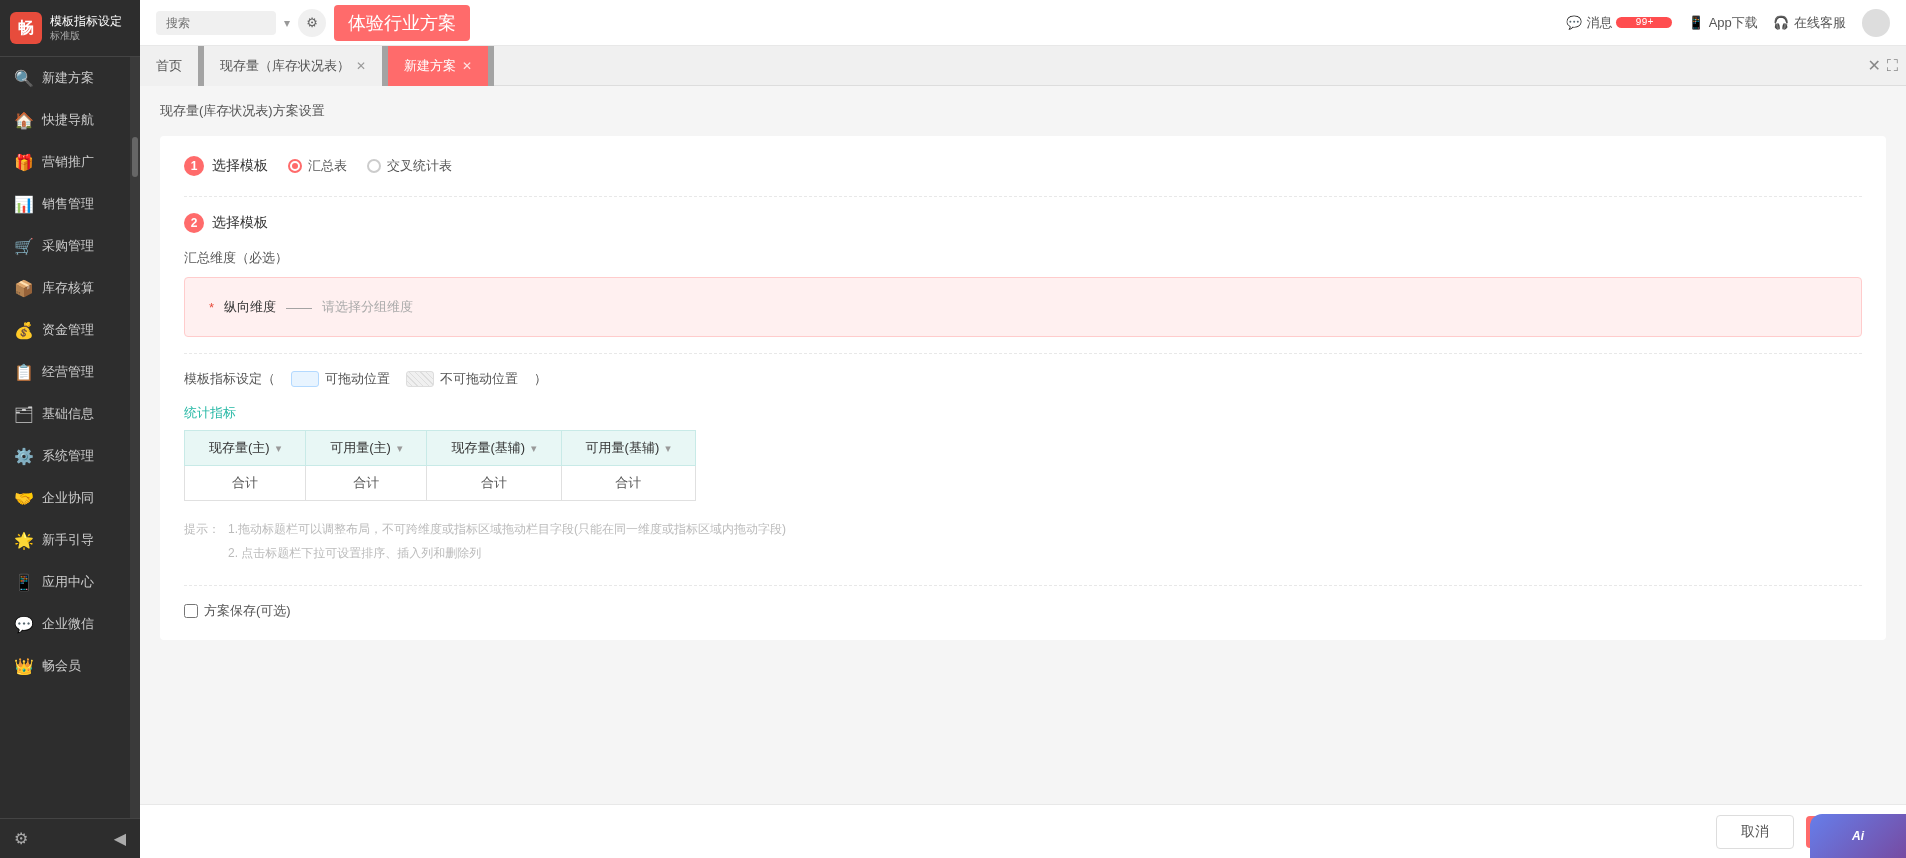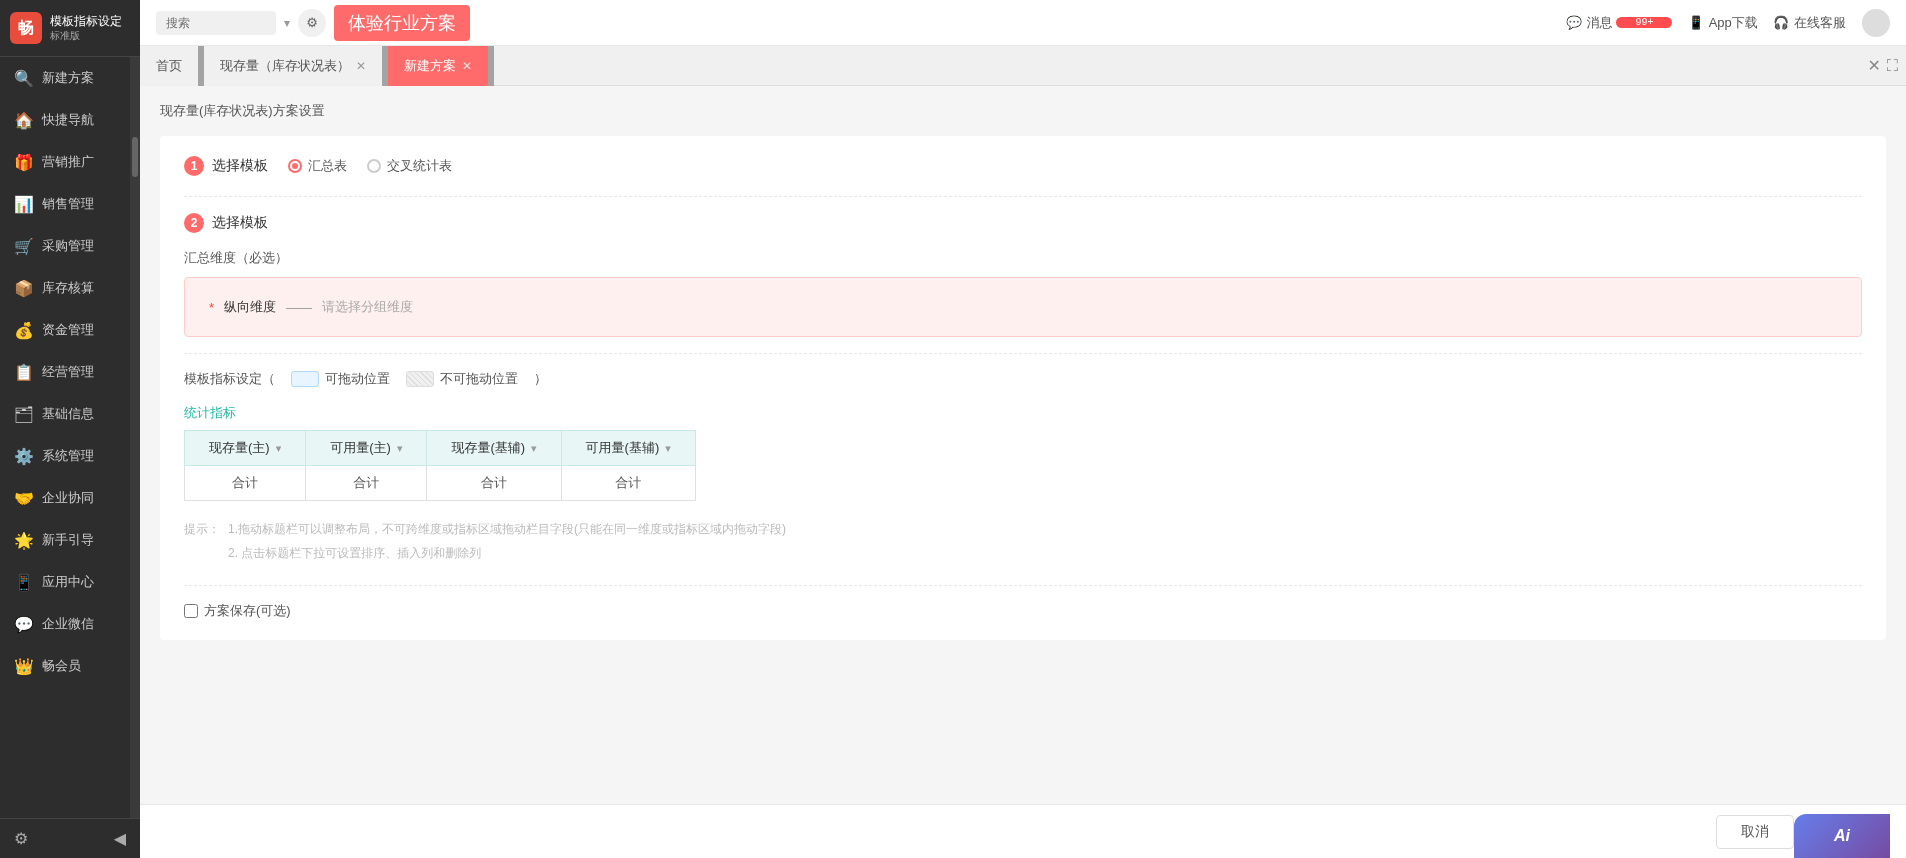--- a/index.html
+++ b/index.html
@@ -482,31 +482,31 @@
       border-radius: 4px;
       padding: 7px 24px;
       font-size: 14px;
       color: white;
       cursor: pointer;
     }
 
     
     .ai-bubble {
       position: fixed;
-      right: 16px;
+      right: 0;
       bottom: 0;
       width: 96px;
       height: 44px;
       background: linear-gradient(135deg, #667eea, #764ba2);
       border-radius: 12px 0 0 0;
       display: flex;
       align-items: center;
       justify-content: center;
       color: white;
-      font-size: 16px;
+      font-size: 12px;
       font-style: italic;
       cursor: pointer;
       font-weight: bold;
     }
   </style>
 </head>
 <body>
 
 <div class="sidebar">
   <div class="sidebar-logo">

